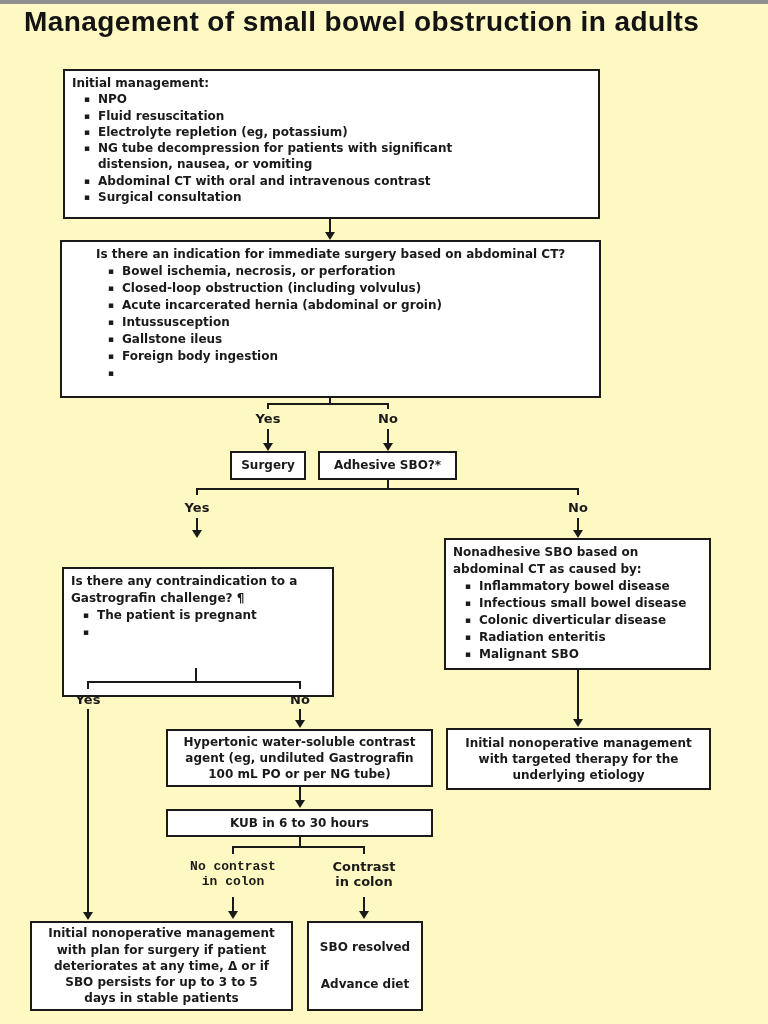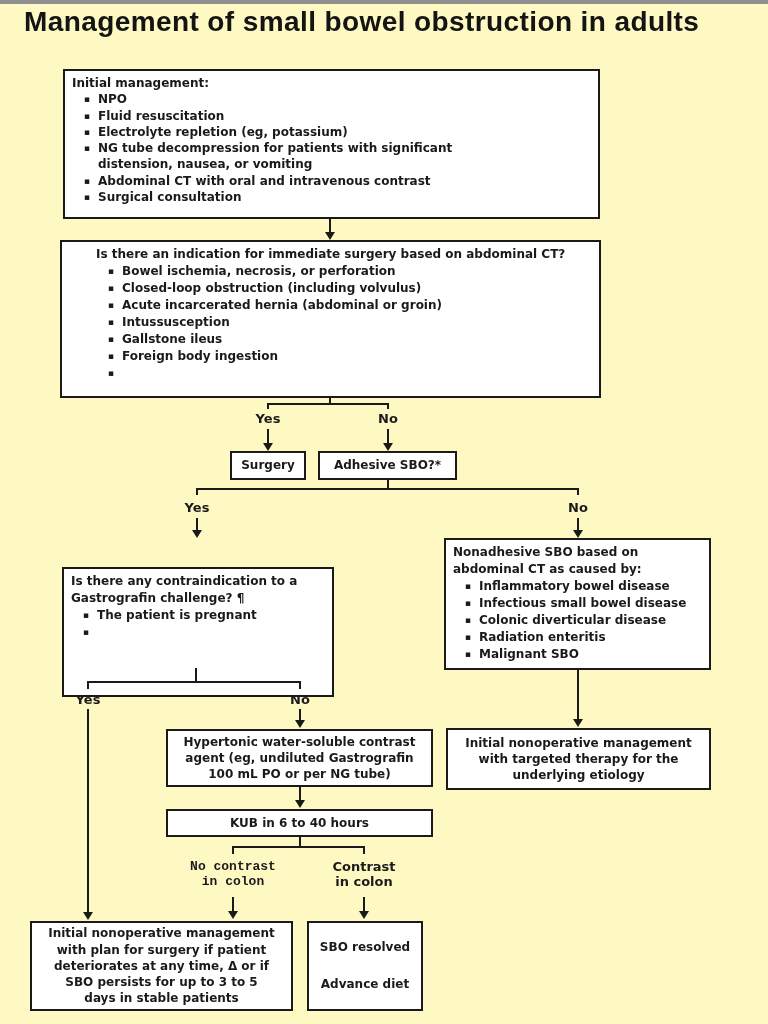--- a/index.html
+++ b/index.html
@@ -214,21 +214,21 @@
   <div class="box center" style="left:446px;top:728px;width:265px;height:62px;">
     <div class="mlines lh16">Initial nonoperative management
 with targeted therapy for the
 underlying etiology</div>
   </div>
 
   <div class="vl" style="left:299px;top:787px;height:14px;"></div>
   <div class="ah" style="left:295px;top:800px;"></div>
 
   <div class="box center" style="left:166px;top:809px;width:267px;height:28px;">
-    <span>KUB in 6 to 40 hours</span>
+    <span>KUB in 6 to 30 hours</span>
   </div>
 
   <div class="vl" style="left:299px;top:837px;height:11px;"></div>
   <div class="hl" style="left:233px;top:846px;width:132px;"></div>
   <div class="vl" style="left:232px;top:846px;height:8px;"></div>
   <div class="vl" style="left:363px;top:846px;height:8px;"></div>
   <div class="lbl mlines" style="left:183px;top:859px;width:100px;font-family:Liberation Mono, monospace;">No contrast
 in colon</div>
   <div class="lbl mlines" style="left:314px;top:859px;width:100px;">Contrast
 in colon</div>

